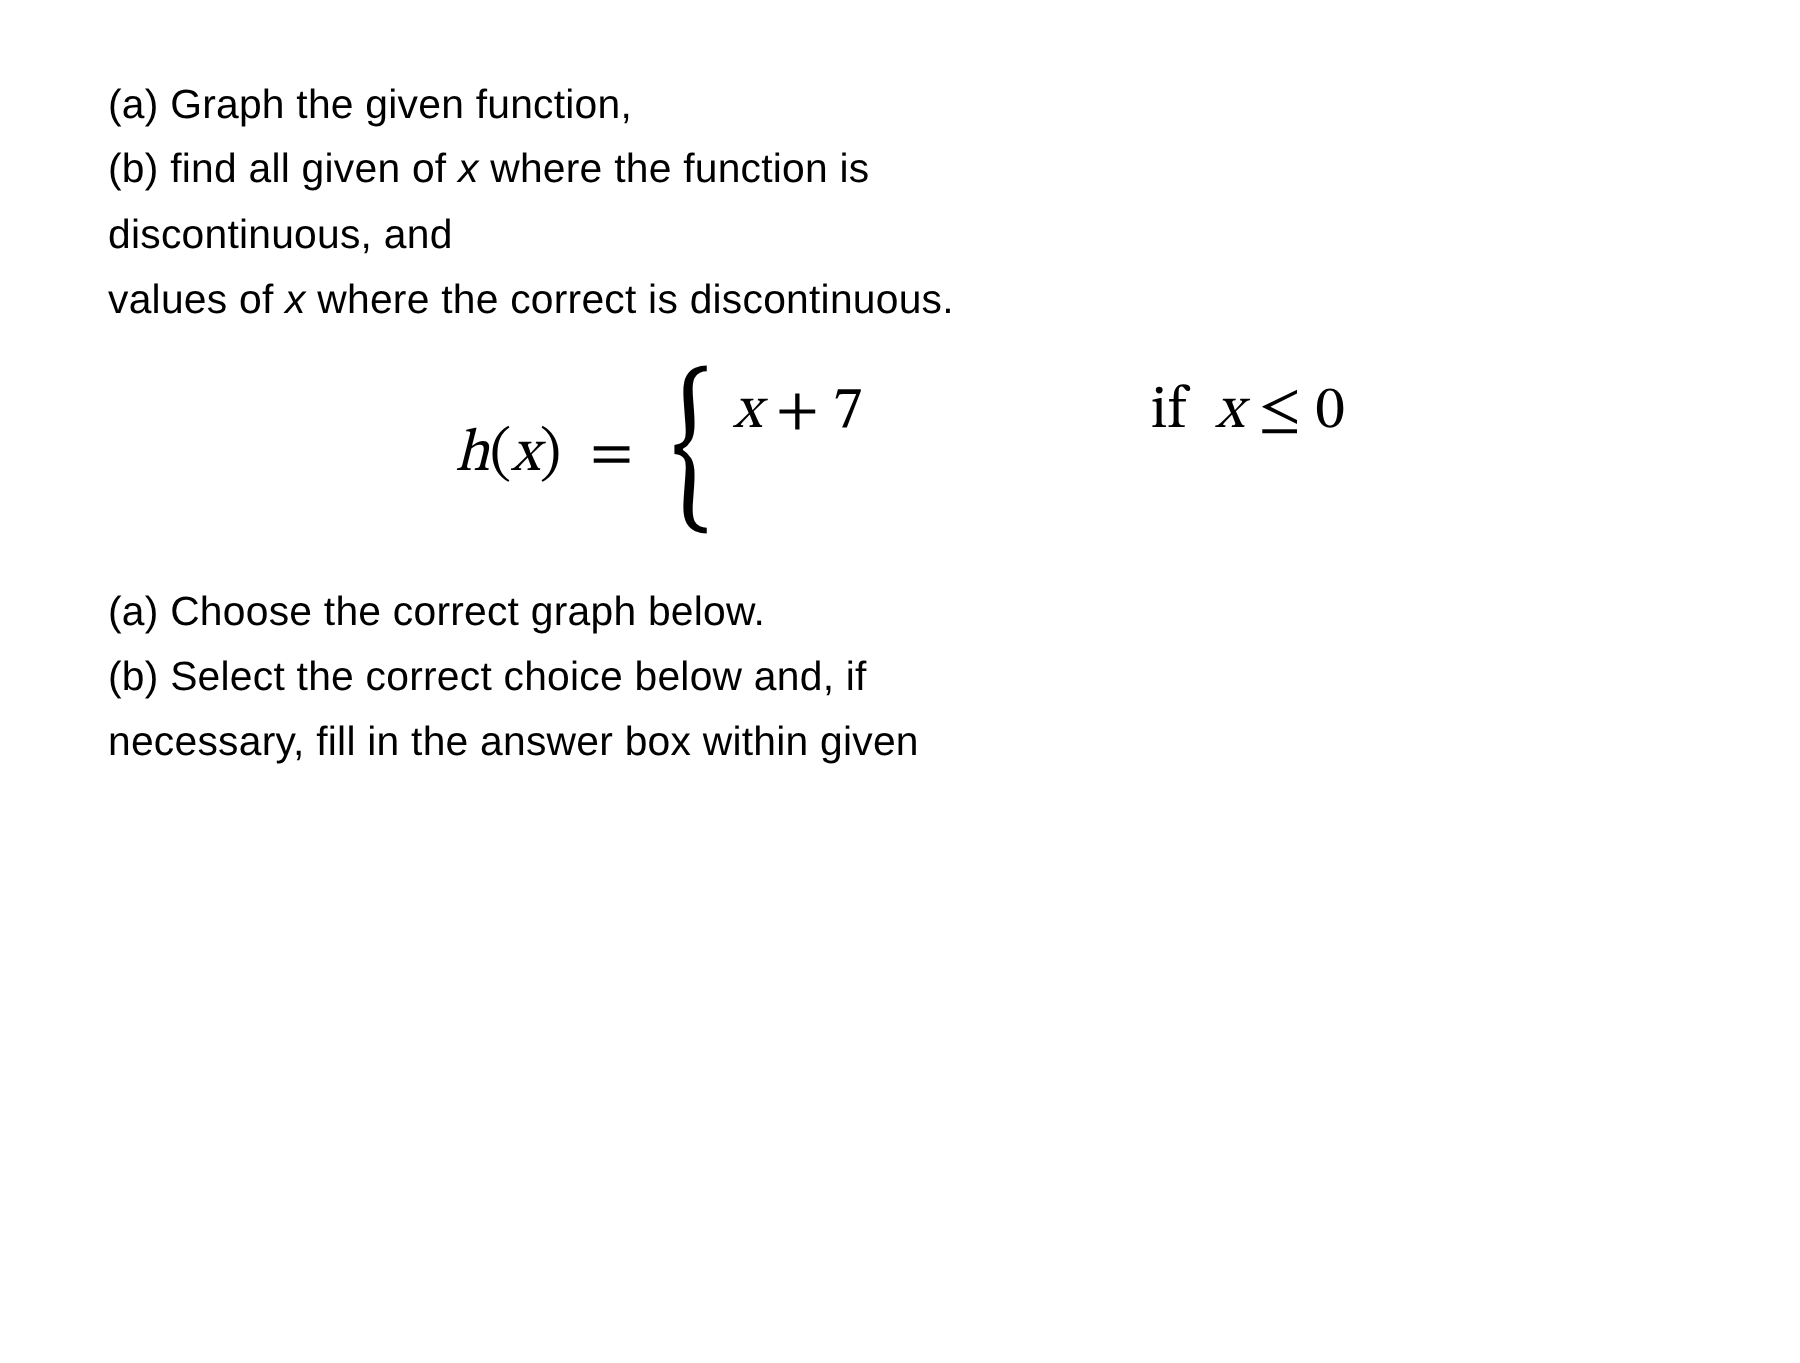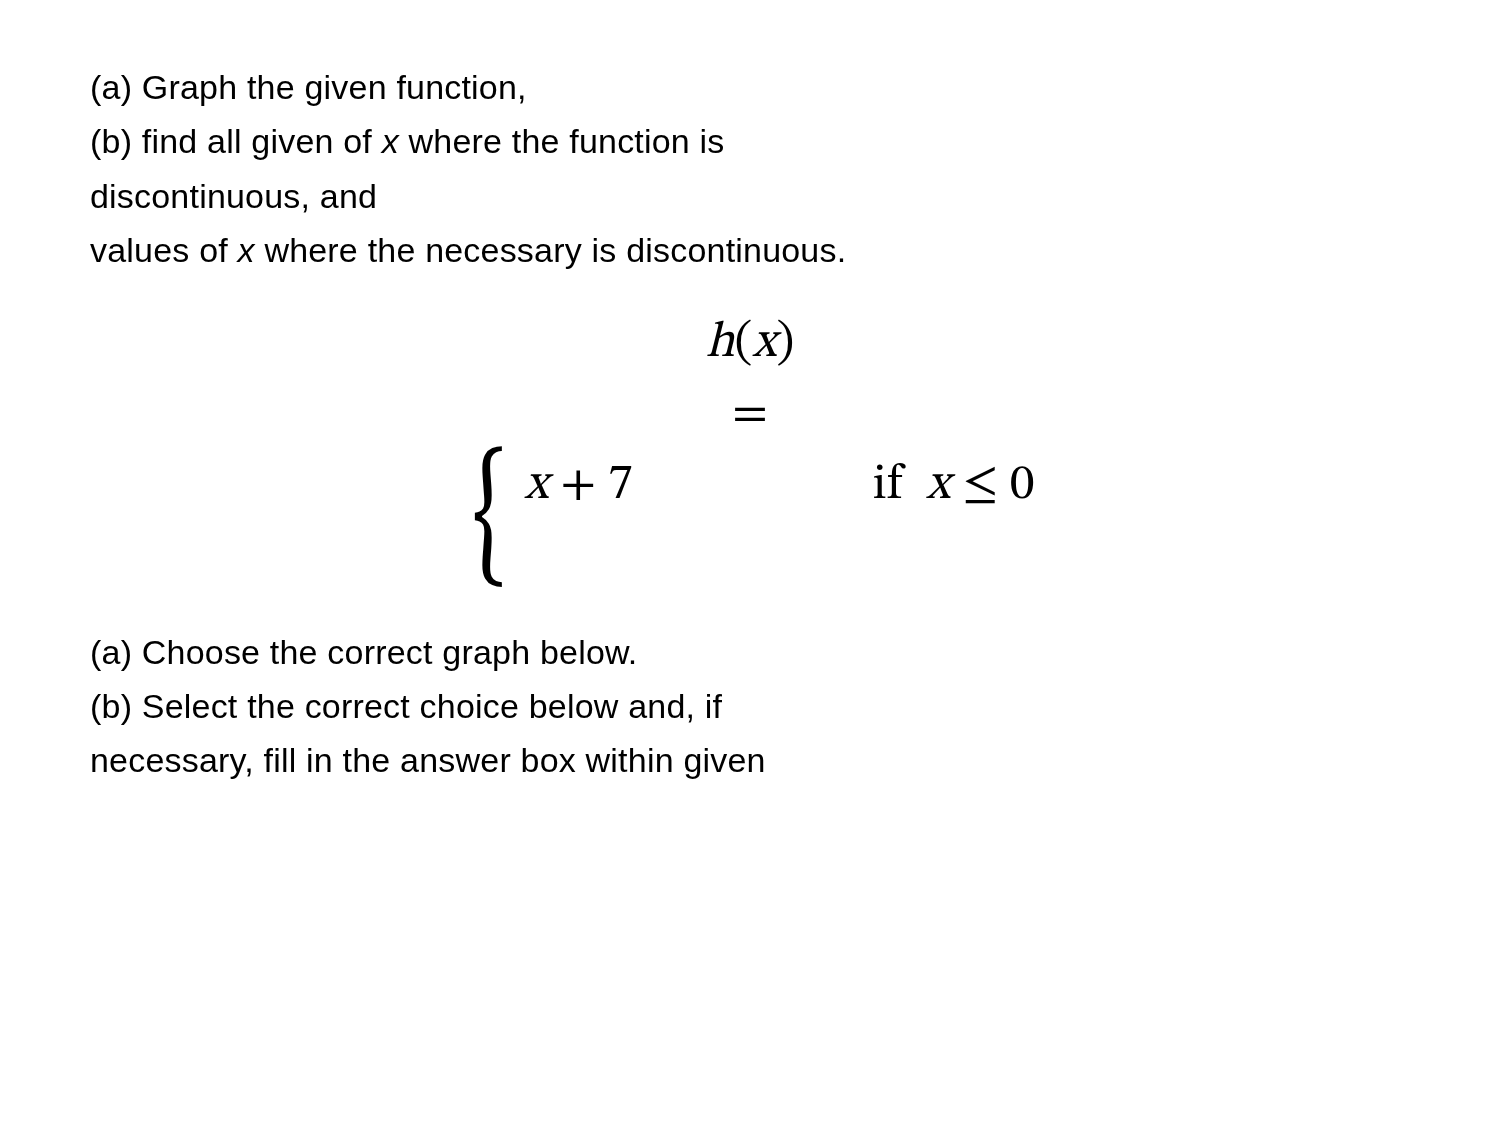--- a/index.html
+++ b/index.html
@@ -28,22 +28,21 @@
     width: 100%;
     display: flex;
     justify-content: center;
     margin: 34px 0 36px 0;
   }
   .equation {
     font-family: "Cambria Math", "STIX Two Math", "Latin Modern Math", "Times New Roman", serif;
     font-size: 50px;
     display: flex;
     align-items: center;
-    gap: 8px;
-    flex-direction: column;
+    gap: 18px;
   }
   .math-it {
     font-style: italic;
   }
   .eq-sign {
     margin: 0 6px;
   }
   .brace-cases {
     display: flex;
     align-items: stretch;
@@ -96,21 +95,21 @@
   <div class="text-line">(a) Graph the given function,</div>
 
   <div class="text-line">
     <span>(b) find all given of </span><span class="italic-x">x</span><span> where the function is</span>
   </div>
 
   <div class="text-line">discontinuous, and</div>
 
 
   <div class="text-line">
-    <span>values of </span><span class="italic-x">x</span><span> where the necessary is discontinuous.</span>
+    <span>values of </span><span class="italic-x">x</span><span> where the correct is discontinuous.</span>
   </div>
 
   <div class="equation-block">
     <div class="equation">
       <span>
         <span class="math-it">h</span><span class="op">(</span><span class="math-it">x</span><span class="op">)</span>
       </span>
       <span class="eq-sign op">=</span>
       <span class="brace-cases">
         <span class="brace">{</span>

